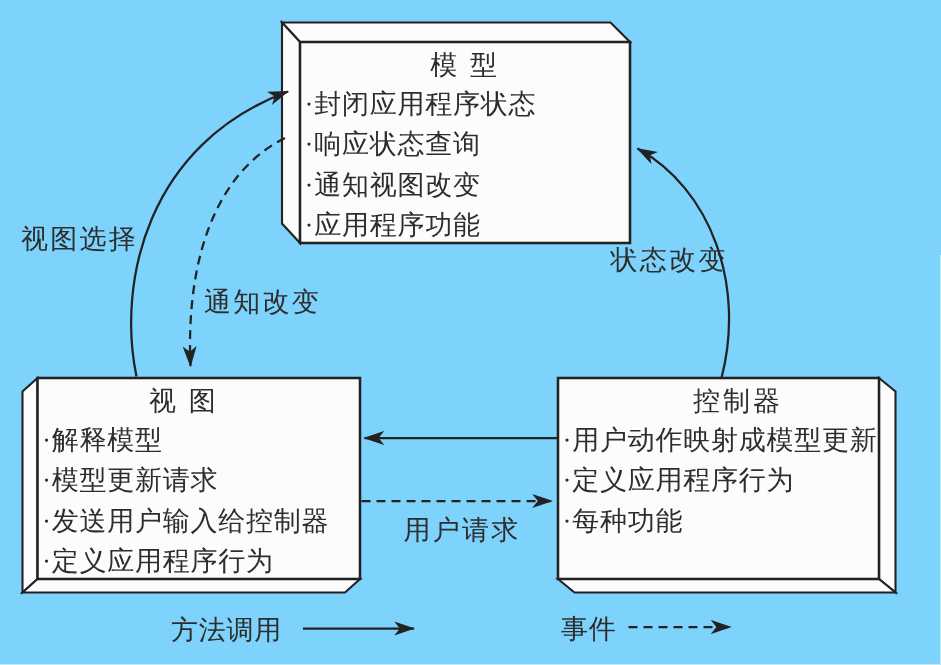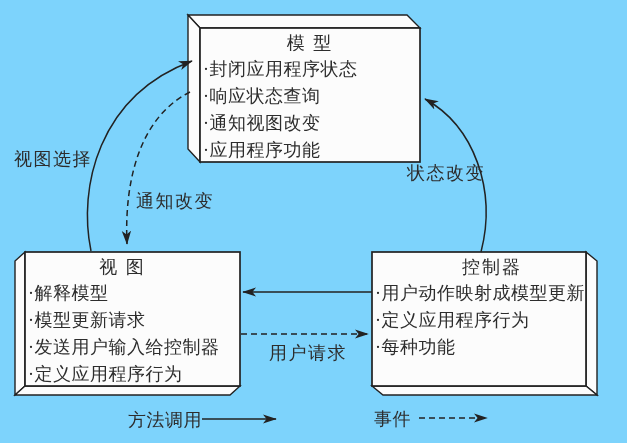--- a/index.html
+++ b/index.html
@@ -90,16 +90,16 @@
     <div class="box-item">·用户动作映射成模型更新</div>
     <div class="box-item">·定义应用程序行为</div>
     <div class="box-item">·每种功能</div>
   </div>
 
   <div class="lbl" style="left:14px; top:147px;">视图选择</div>
   <div class="lbl" style="left:136px; top:189px;">通知改变</div>
   <div class="lbl" style="left:407px; top:161px;">状态改变</div>
   <div class="lbl" style="left:269px; top:341px;">用户请求</div>
 
-  <div class="lbl legend-lbl" style="left:128px; top:408px;">方法调用</div>
+  <div class="lbl legend-lbl" style="left:114px; top:408px;">方法调用</div>
   <div class="lbl legend-lbl" style="left:374px; top:407px;">事件</div>
 
 </div>
 
 </body></html>

